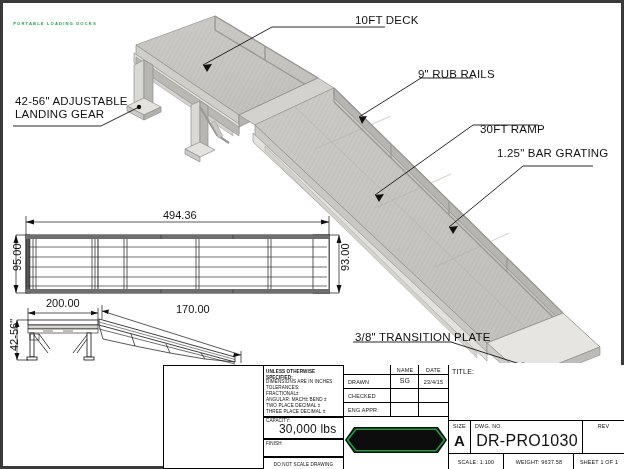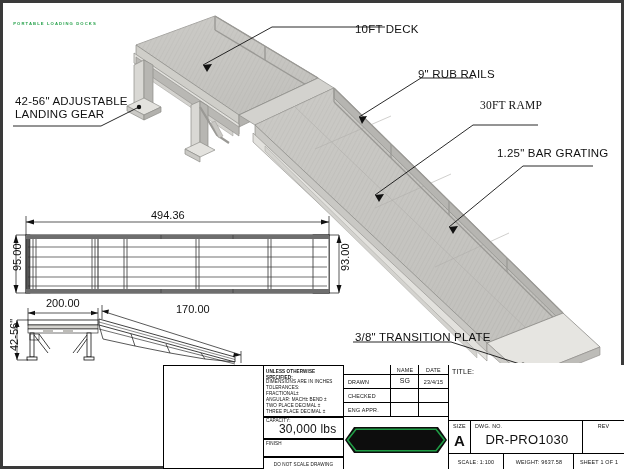--- a/index.html
+++ b/index.html
@@ -23,21 +23,21 @@
   #tblock{position:absolute;left:160px;top:362px;width:461px;height:104px;
           border:1px solid #000;box-sizing:border-box;background:#fff;}
 
   .cell{position:absolute;box-sizing:border-box;border:1px solid #000;background:#fff;}
   .t{position:absolute;font-family:"Liberation Sans",sans-serif;color:#111;}
 
   .tiny{font-size:4.6px;line-height:6px;letter-spacing:.1px;}
   .tiny2{font-size:4.3px;line-height:6.2px;letter-spacing:.1px;}
   .sm{font-size:5.4px;letter-spacing:.2px;}
   .md{font-size:7px;letter-spacing:.2px;}
-  .lg{font-size:13px;letter-spacing:.3px;}
+  .lg{font-size:16px;letter-spacing:.3px;}
   .xl{font-size:15px;font-weight:bold;}
 
   
   #logo{position:absolute;left:341px;top:423px;width:104px;height:28px;}
   .logotxt{position:absolute;left:0;top:4px;width:104px;text-align:center;
            font-family:"Liberation Sans",sans-serif;font-size:12.5px;font-weight:bold;
            color:#ffffff;letter-spacing:.5px;}
   .logosub{position:absolute;left:0;top:18px;width:104px;text-align:center;
            font-family:"Liberation Sans",sans-serif;font-size:4.2px;font-weight:bold;
            color:#25a14a;letter-spacing:1.1px;}
@@ -160,23 +160,23 @@
     <g fill="#111">
       <polygon points="200,62 209,61 204,69"></polygon>
       <polygon points="356,114 364,113 359,121"></polygon>
       <polygon points="372,192 381,191 376,199"></polygon>
       <polygon points="446,224 455,223 450,231"></polygon>
       <circle cx="136" cy="104" r="2.2"></circle>
       <circle cx="520" cy="362" r="2.4"></circle>
     </g>
   </svg>
 
-  <div class="lbl" style="left:352px;top:20px;">10FT DECK</div>
+  <div class="lbl" style="left:352px;top:11px;">10FT DECK</div>
   <div class="lbl" style="left:415px;top:65px;">9" RUB RAILS</div>
-  <div class="lbl" style="left:477px;top:96px;font-family:Liberation Serif, serif;">30FT RAMP</div>
+  <div class="lbl" style="left:477px;top:120px;">30FT RAMP</div>
   <div class="lbl" style="left:494px;top:144px;">1.25" BAR GRATING</div>
   <div class="lbl" style="left:12px;top:92px;">42-56" ADJUSTABLE
 LANDING GEAR</div>
   <div class="lbl" style="left:352px;top:328px;">3/8" TRANSITION PLATE</div>
 
   <svg style="position:absolute;left:0;top:200px;width:360px;height:168px;" viewBox="0 0 360 168" preserveAspectRatio="none">
 
     <rect x="23" y="32" width="303" height="58" fill="#ffffff" stroke="#111" stroke-width="0.9"></rect>
 
     <line x1="95" y1="32" x2="95" y2="90" stroke="#111" stroke-width="0.9"></line>
@@ -290,21 +290,21 @@
 
     <g stroke="#111" stroke-width="0.7">
       <line x1="99" y1="102" x2="99" y2="116"></line>
       <line x1="238" y1="148" x2="238" y2="160"></line>
       <line x1="99" y1="108" x2="238" y2="152"></line>
     </g>
     <polygon points="99,108 106,106.4 105,111" fill="#111"></polygon>
     <polygon points="238,152 231,149.7 230,154.3" fill="#111"></polygon>
   </svg>
 
-  <div class="dim" style="left:148px;top:206px;">494.36</div>
+  <div class="dim" style="left:160px;top:206px;">494.36</div>
   <div class="dim dimv" style="left:8px;top:268px;transform:rotate(-90deg);">95.00</div>
   <div class="dim dimv" style="left:336px;top:268px;transform:rotate(-90deg);">93.00</div>
   <div class="dim" style="left:43px;top:294px;">200.00</div>
   <div class="dim" style="left:173px;top:300px;">170.00</div>
   <div class="dim dimv" style="left:5px;top:348px;transform:rotate(-90deg);">42-56"</div>
 
   <div class="cell" style="left:160px;top:405px;width:100px;height:64px;border-width:1px;">
   </div>
   <div class="t" style="left:170px;top:410px;width:82px;text-align:center;font-size:4.6px;font-weight:bold;letter-spacing:.2px;">PROPRIETARY AND CONFIDENTIAL</div>
   <div class="t tiny2" style="left:166px;top:420px;width:90px;color:#222;">THE INFORMATION CONTAINED IN THIS DRAWING IS THE SOLE PROPERTY OF DURARAMP.  ANY REPRODUCTION IN PART OR AS A WHOLE WITHOUT THE WRITTEN PERMISSION OF DURARAMP IS PROHIBITED.</div>

